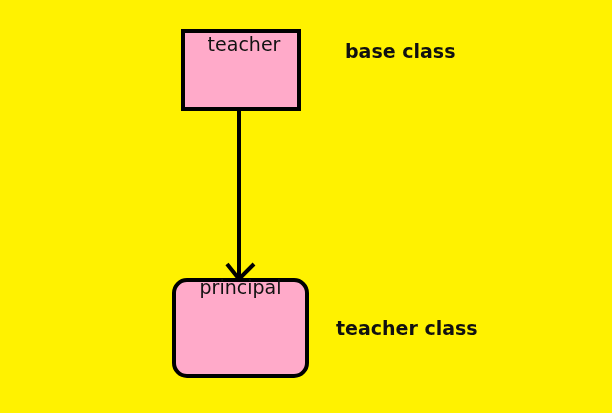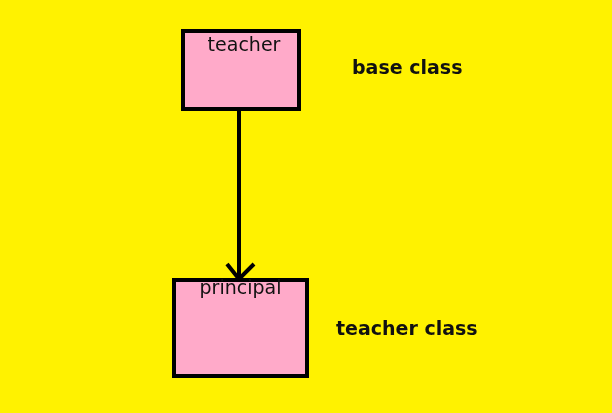--- a/index.html
+++ b/index.html
@@ -15,30 +15,30 @@
     box-sizing: border-box;
     background: #ffaac9;
     border: 4px solid #000;
     display: flex; align-items: flex-start; justify-content: center;
     font-weight: normal;
     font-size: 19px;
     color: #111;
   }
   #teacher-box { left: 181px; top: 29px; width: 120px; height: 82px; }
   #teacher-box span { margin-left: 6px; }
-  #principal-box { left: 172px; top: 278px; width: 137px; height: 100px; }
+  #principal-box { left: 172px; top: 278px; width: 137px; height: 100px; border-radius: 15px; }
   #principal-box span { margin-top: -6px; }
   .label {
     position: absolute;
     font-weight: bold;
     font-size: 19px;
     color: #111;
     white-space: nowrap;
   }
-  #base-label { left: 345px; top: 56px; margin-left: 7px; }
+  #base-label { left: 345px; top: 40px; }
   #derived-label { left: 336px; top: 317px; }
   svg.arrow { position: absolute; left: 0; top: 0; }
 </style>
 </head>
 <body>
 
 <svg class="arrow" width="612" height="413">
   <line x1="239" y1="111" x2="239" y2="279" stroke="#000" stroke-width="4"></line>
   <polyline points="227,264 239,279 254,264" fill="none" stroke="#000" stroke-width="4"></polyline>
 </svg>

